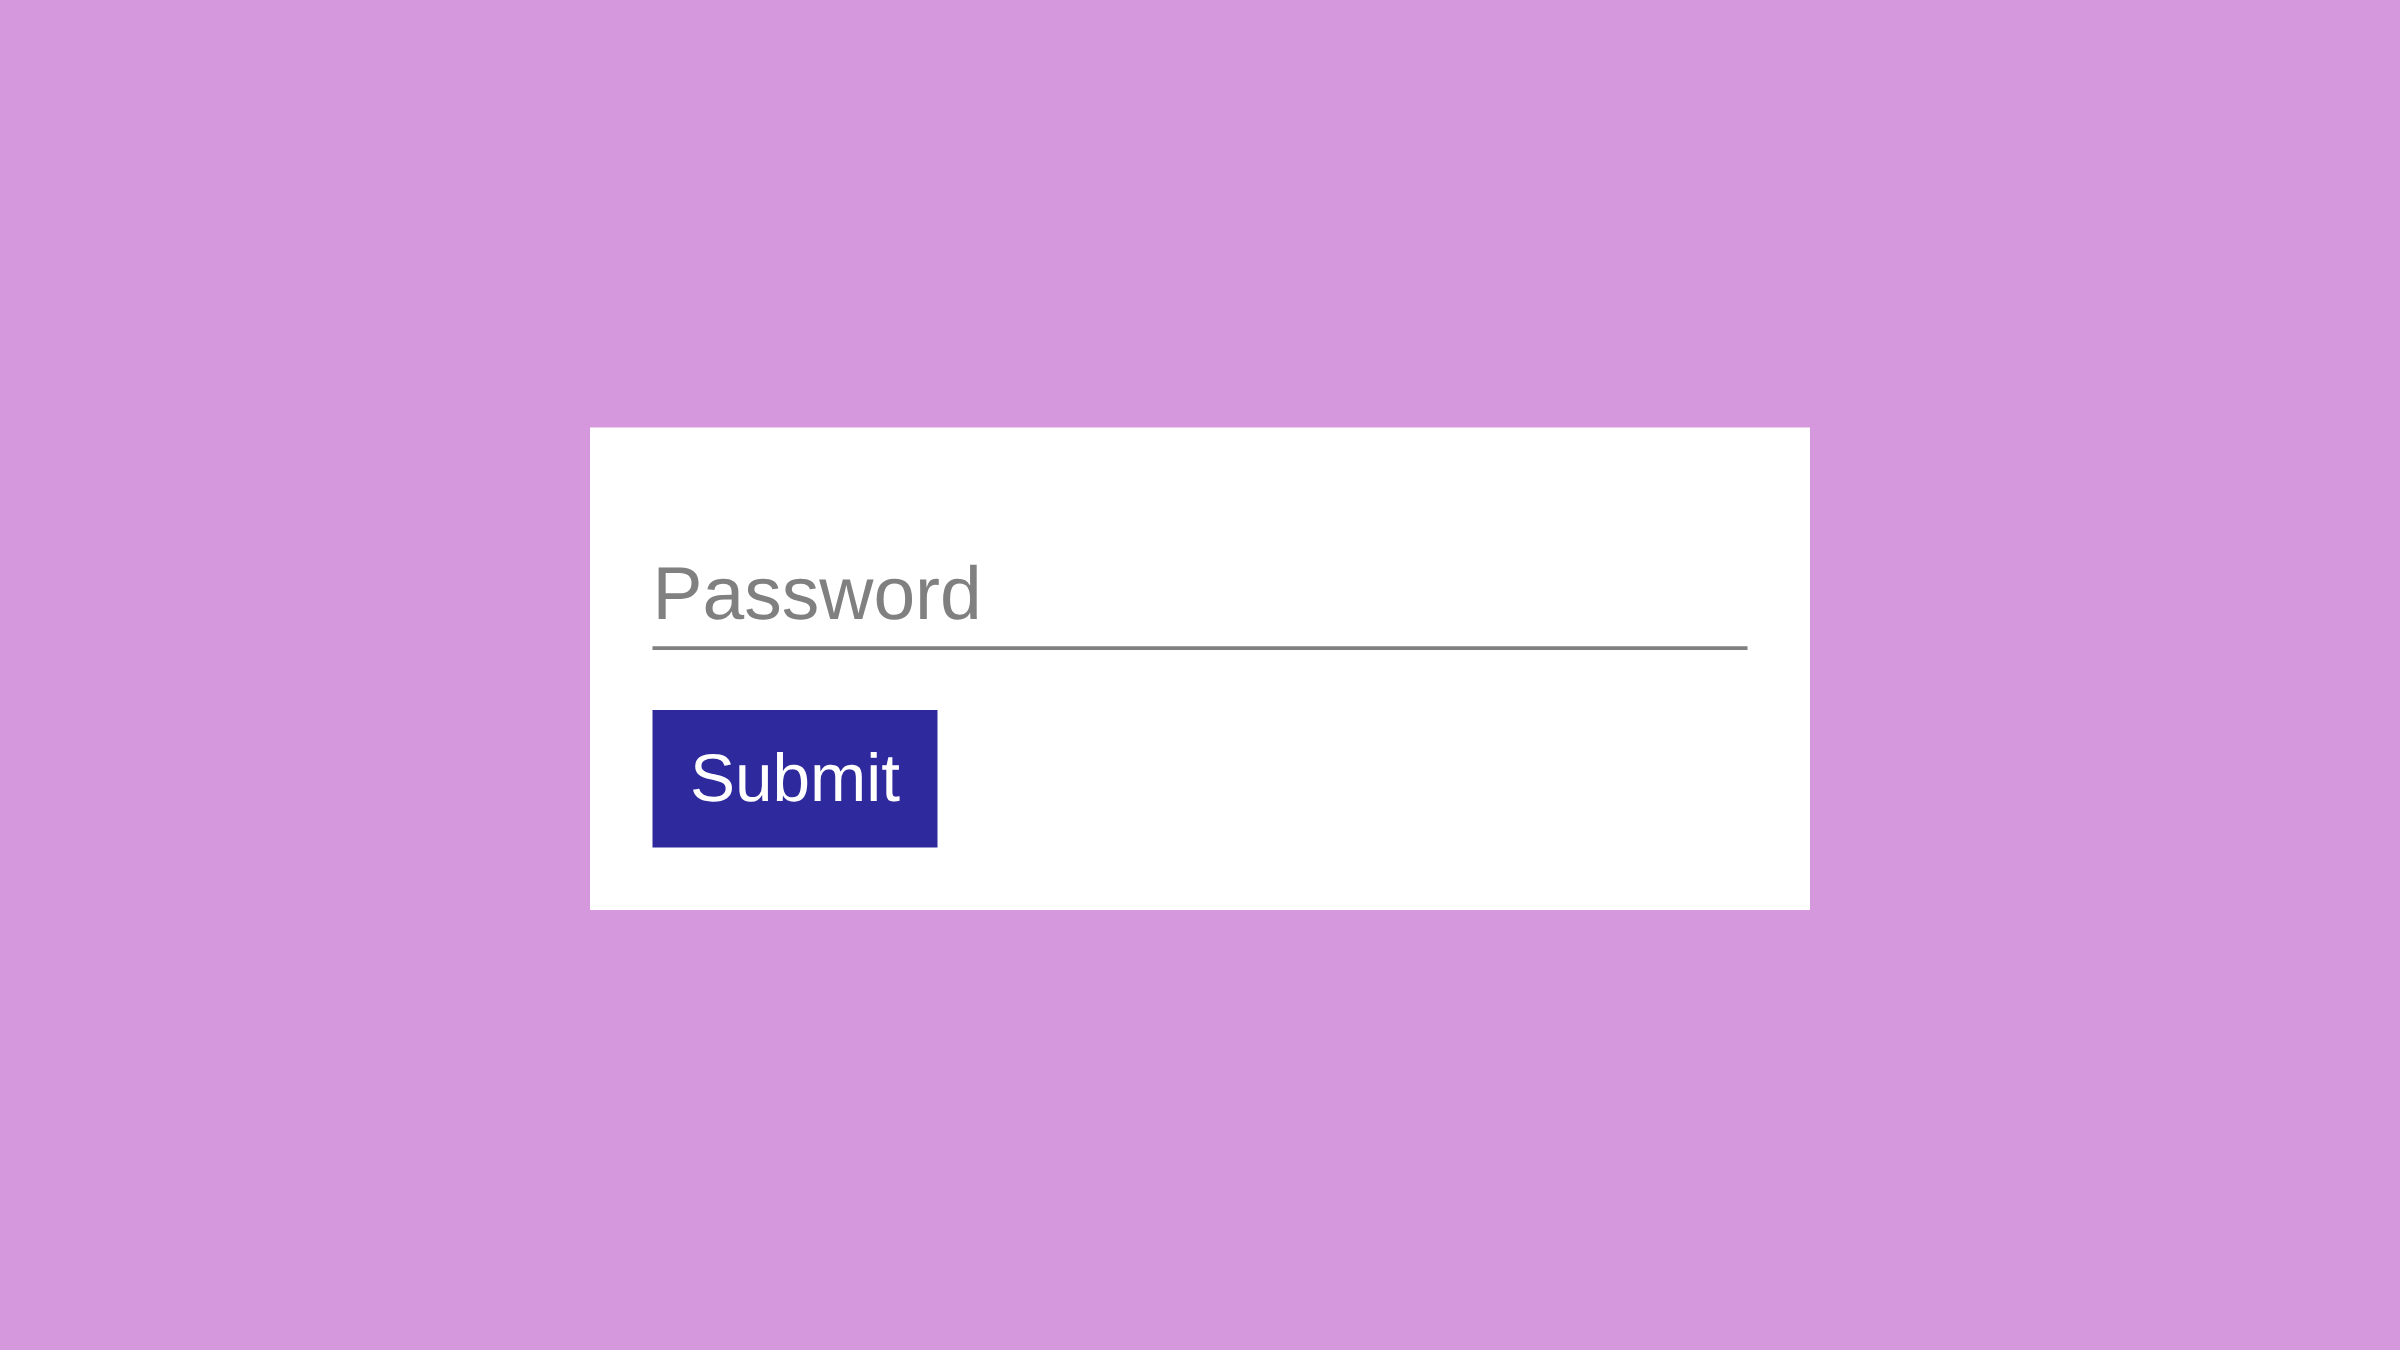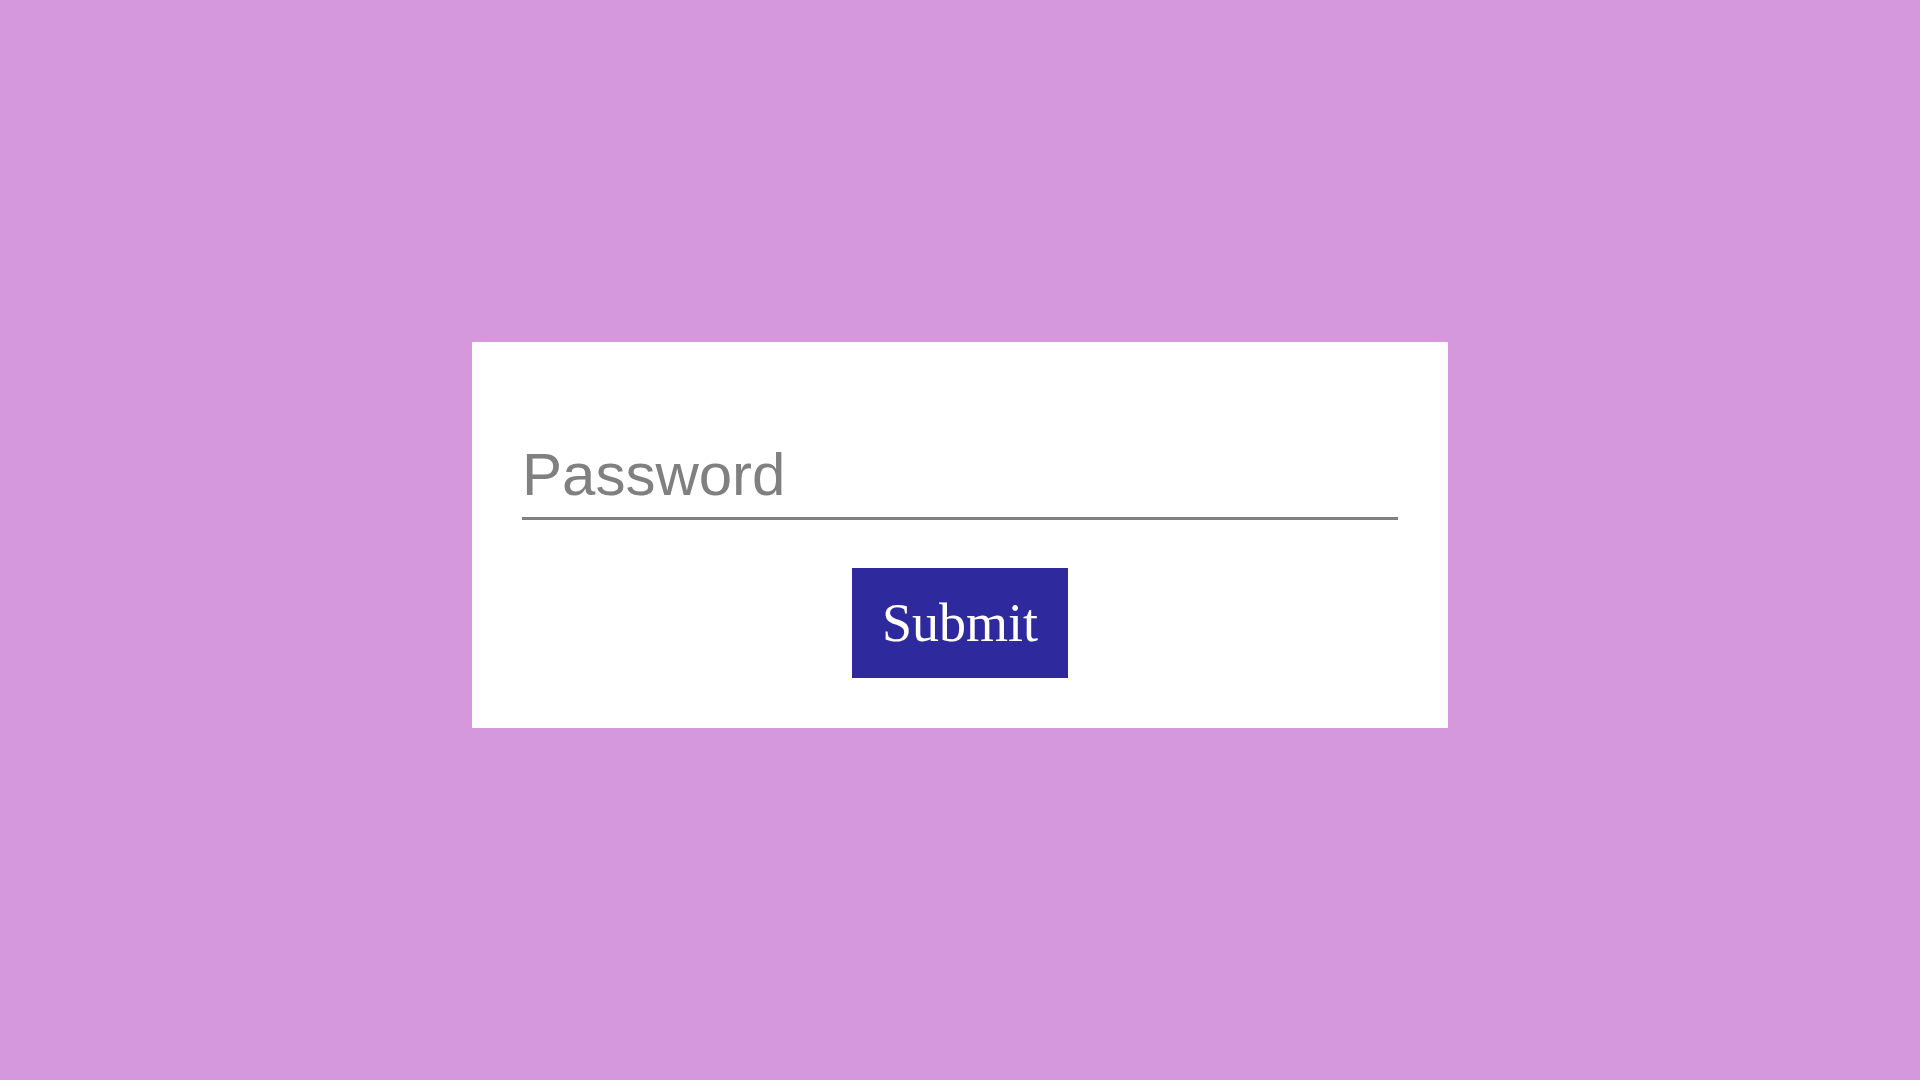--- a/index.html
+++ b/index.html
@@ -35,23 +35,22 @@
       color: #333;
       padding: 8px 0;
       outline: none;
       background: transparent;
     }
     .form-input::placeholder {
       color: #808080;
     }
     .button-row {
       display: flex;
-      justify-content: center;
+      justify-content: flex-start;
       margin-top: 20px;
-      font-family: Liberation Serif, serif;
     }
     .submit-button {
       background-color: #2e2a9e;
       color: #ffffff;
       border: none;
       font-size: 54px;
       padding: 24px 30px;
       cursor: pointer;
       font-family: inherit;
     }

